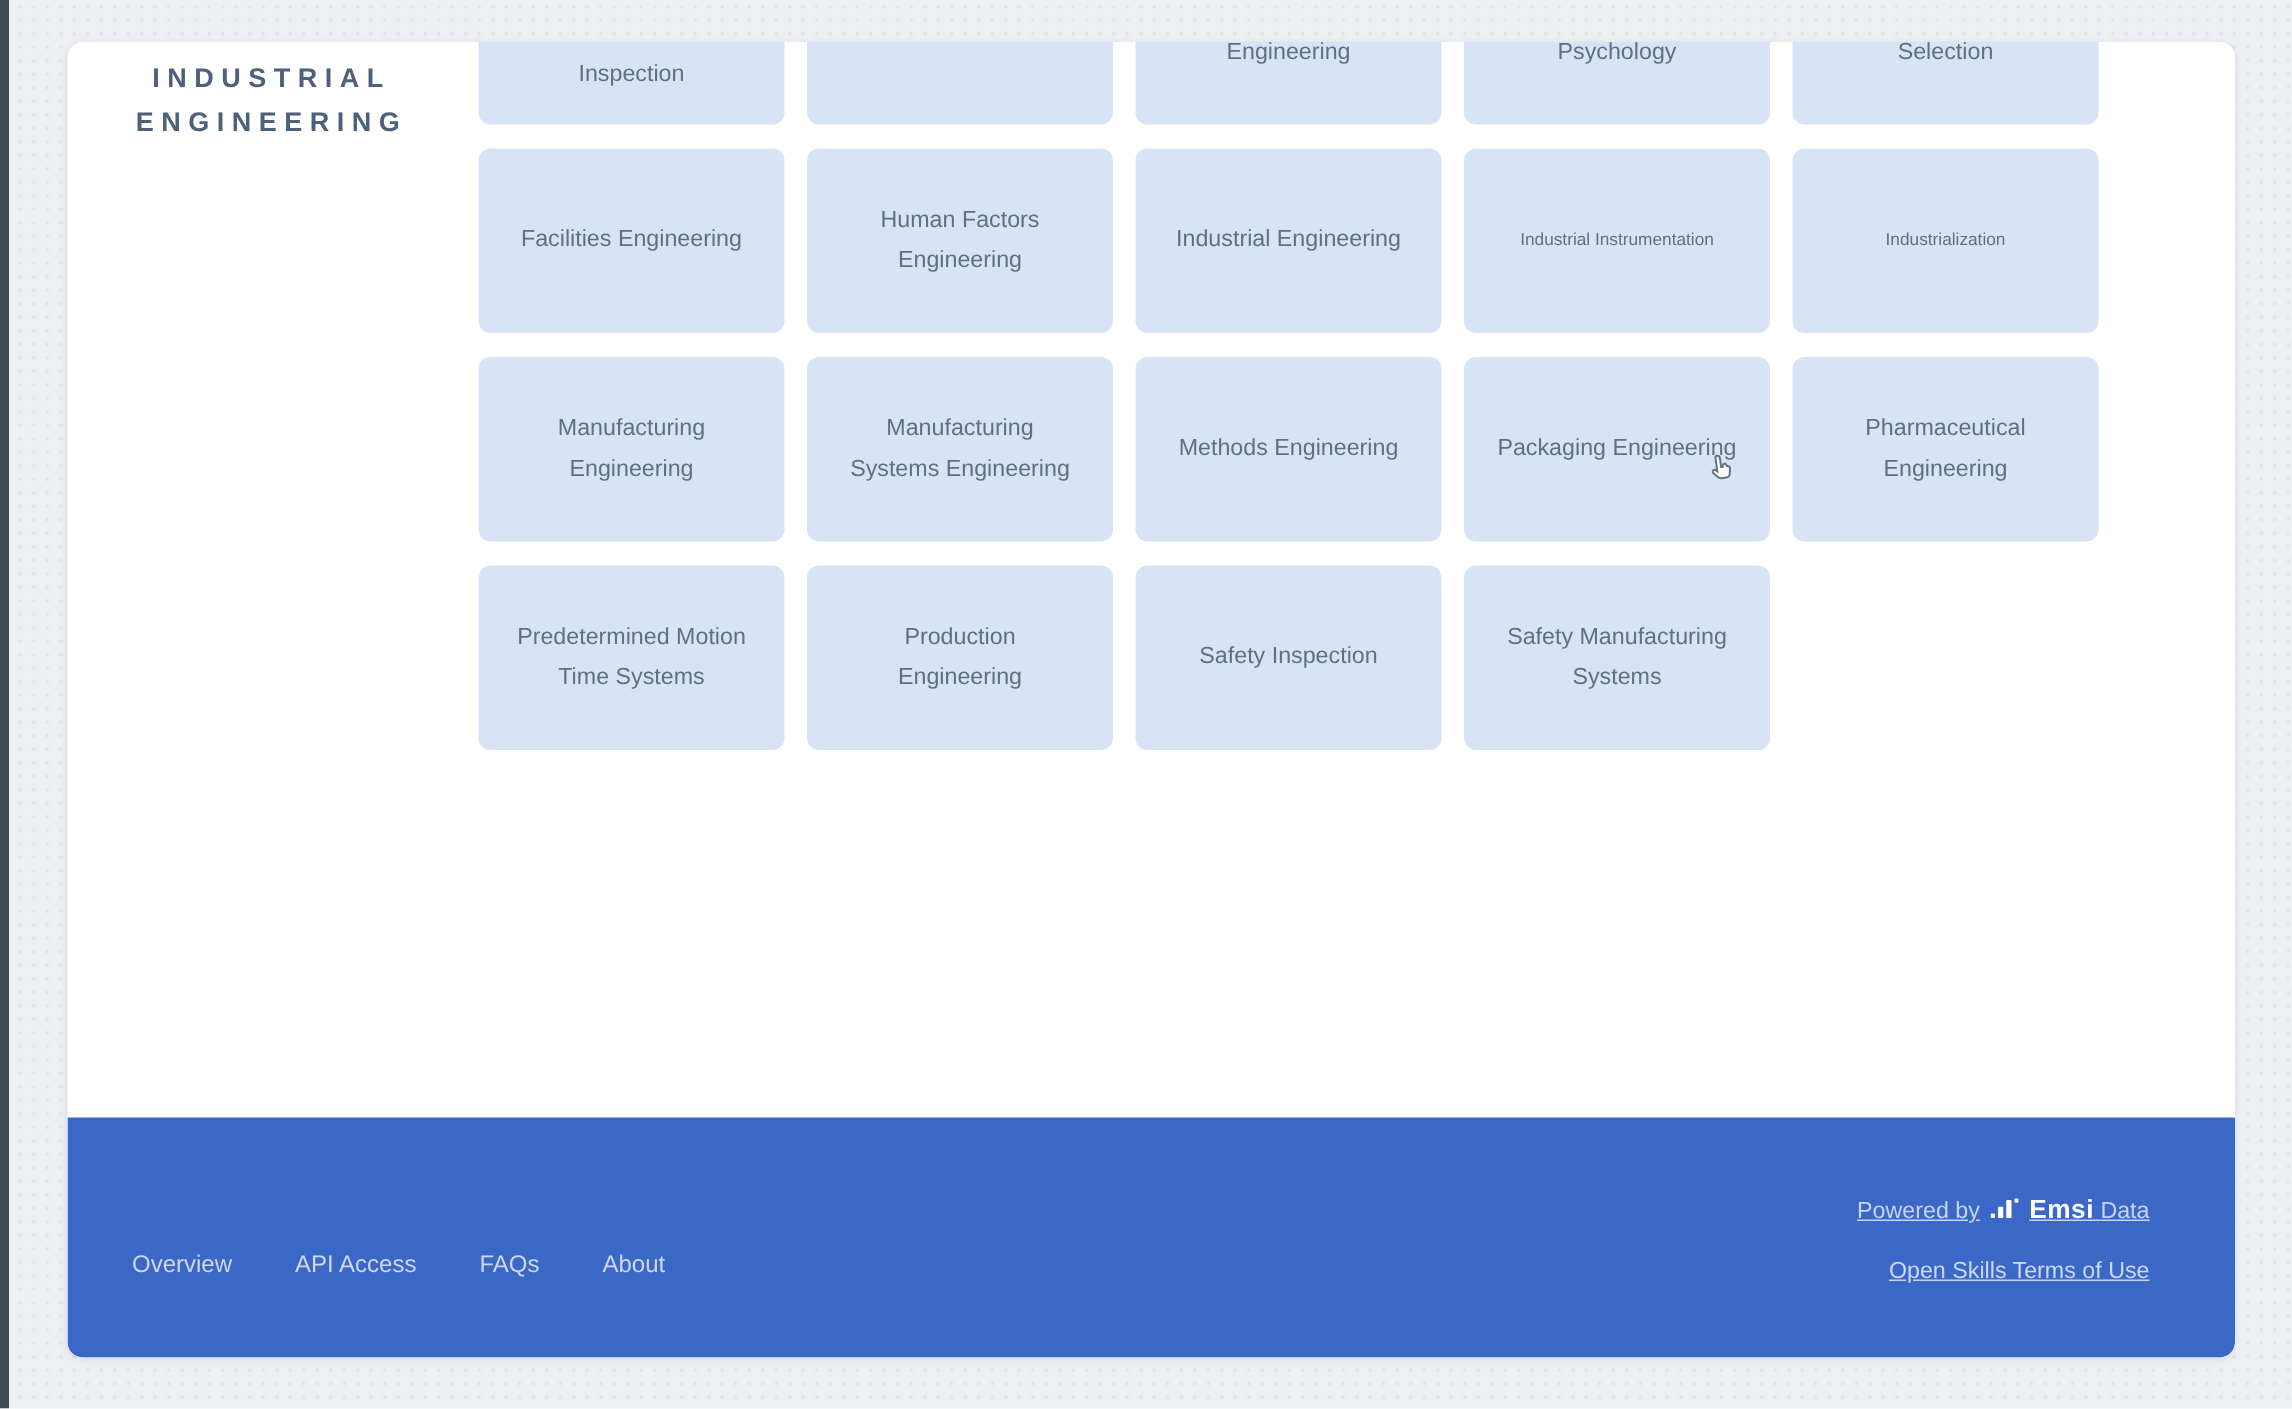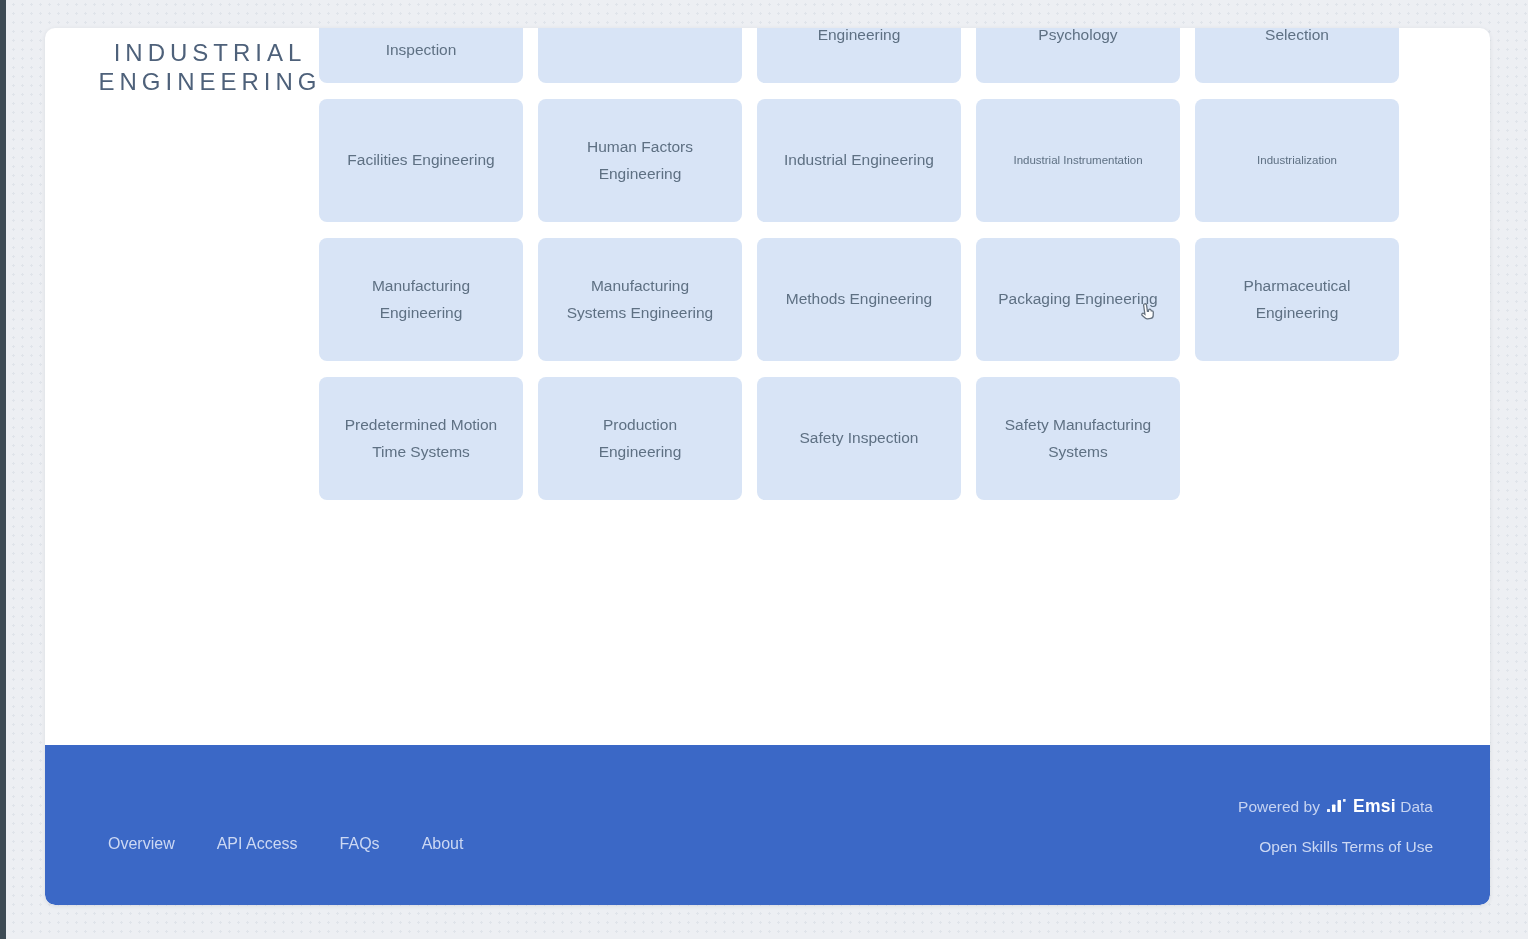--- a/index.html
+++ b/index.html
@@ -14,22 +14,22 @@
   .edge-strip {
     position:absolute; left:0; top:0; width:6px; height:939px;
     background:#3e4b55;
   }
   .card {
     position:absolute; left:45px; top:28px; width:1445px; height:877px;
     background:#ffffff; border-radius:10px; overflow:hidden;
     box-shadow:0 1px 4px rgba(40,50,70,0.10);
   }
   .category-title {
-    position:absolute; left:40px; top:10px; width:250px;
-    text-align:center; font-size:24px; font-weight:400;
+    position:absolute; left:11px; top:10px; width:250px;
+    text-align:center; font-size:18px; font-weight:700;
     letter-spacing:5px; line-height:29px; color:#4e617a;
     white-space:pre-line;
   }
   .skills-grid {
     position:absolute; left:274px; top:-68px;
     display:grid; grid-template-columns:repeat(5,204px);
     column-gap:15px; row-gap:16px; grid-auto-rows:123px;
   }
   .tile {
     background:#d8e4f6; border-radius:8px;
@@ -43,26 +43,26 @@
     position:absolute; left:1090px; top:272px; width:26px; height:26px;
     pointer-events:none; transform:rotate(-8deg);
   }
   .footer {
     position:absolute; left:0; bottom:0; width:100%; height:160px;
     background:#3b68c6; border-radius:0 0 10px 10px;
   }
   .footer-links {
     position:absolute; left:43px; top:90px;
     display:flex; gap:42px;
-    color:#ccd8f3; font-size:16px;margin-left:20px;
+    color:#ccd8f3; font-size:16px;
   }
   .footer-links a { color:#ccd8f3; text-decoration:none; cursor:pointer; }
   .footer-right {
     position:absolute; right:57px; top:42px;
-    text-align:right; color:#c6d3f1; font-size:15.5px; line-height:39px;
+    text-align:right; color:#c6d3f1; font-size:15.5px; line-height:39px;text-decoration:underline;
   }
   .brand { font-weight:700; color:#ffffff; font-size:17.5px; letter-spacing:0.3px; }
   .emsi-logo { display:inline-block; vertical-align:-1px; margin:0 4px 0 7px; }
   .terms-link { color:#ccd8f3; text-decoration:none; cursor:pointer; }
 </style>
 </head>
 <body>
 
 <div class="edge-strip"></div>
 

